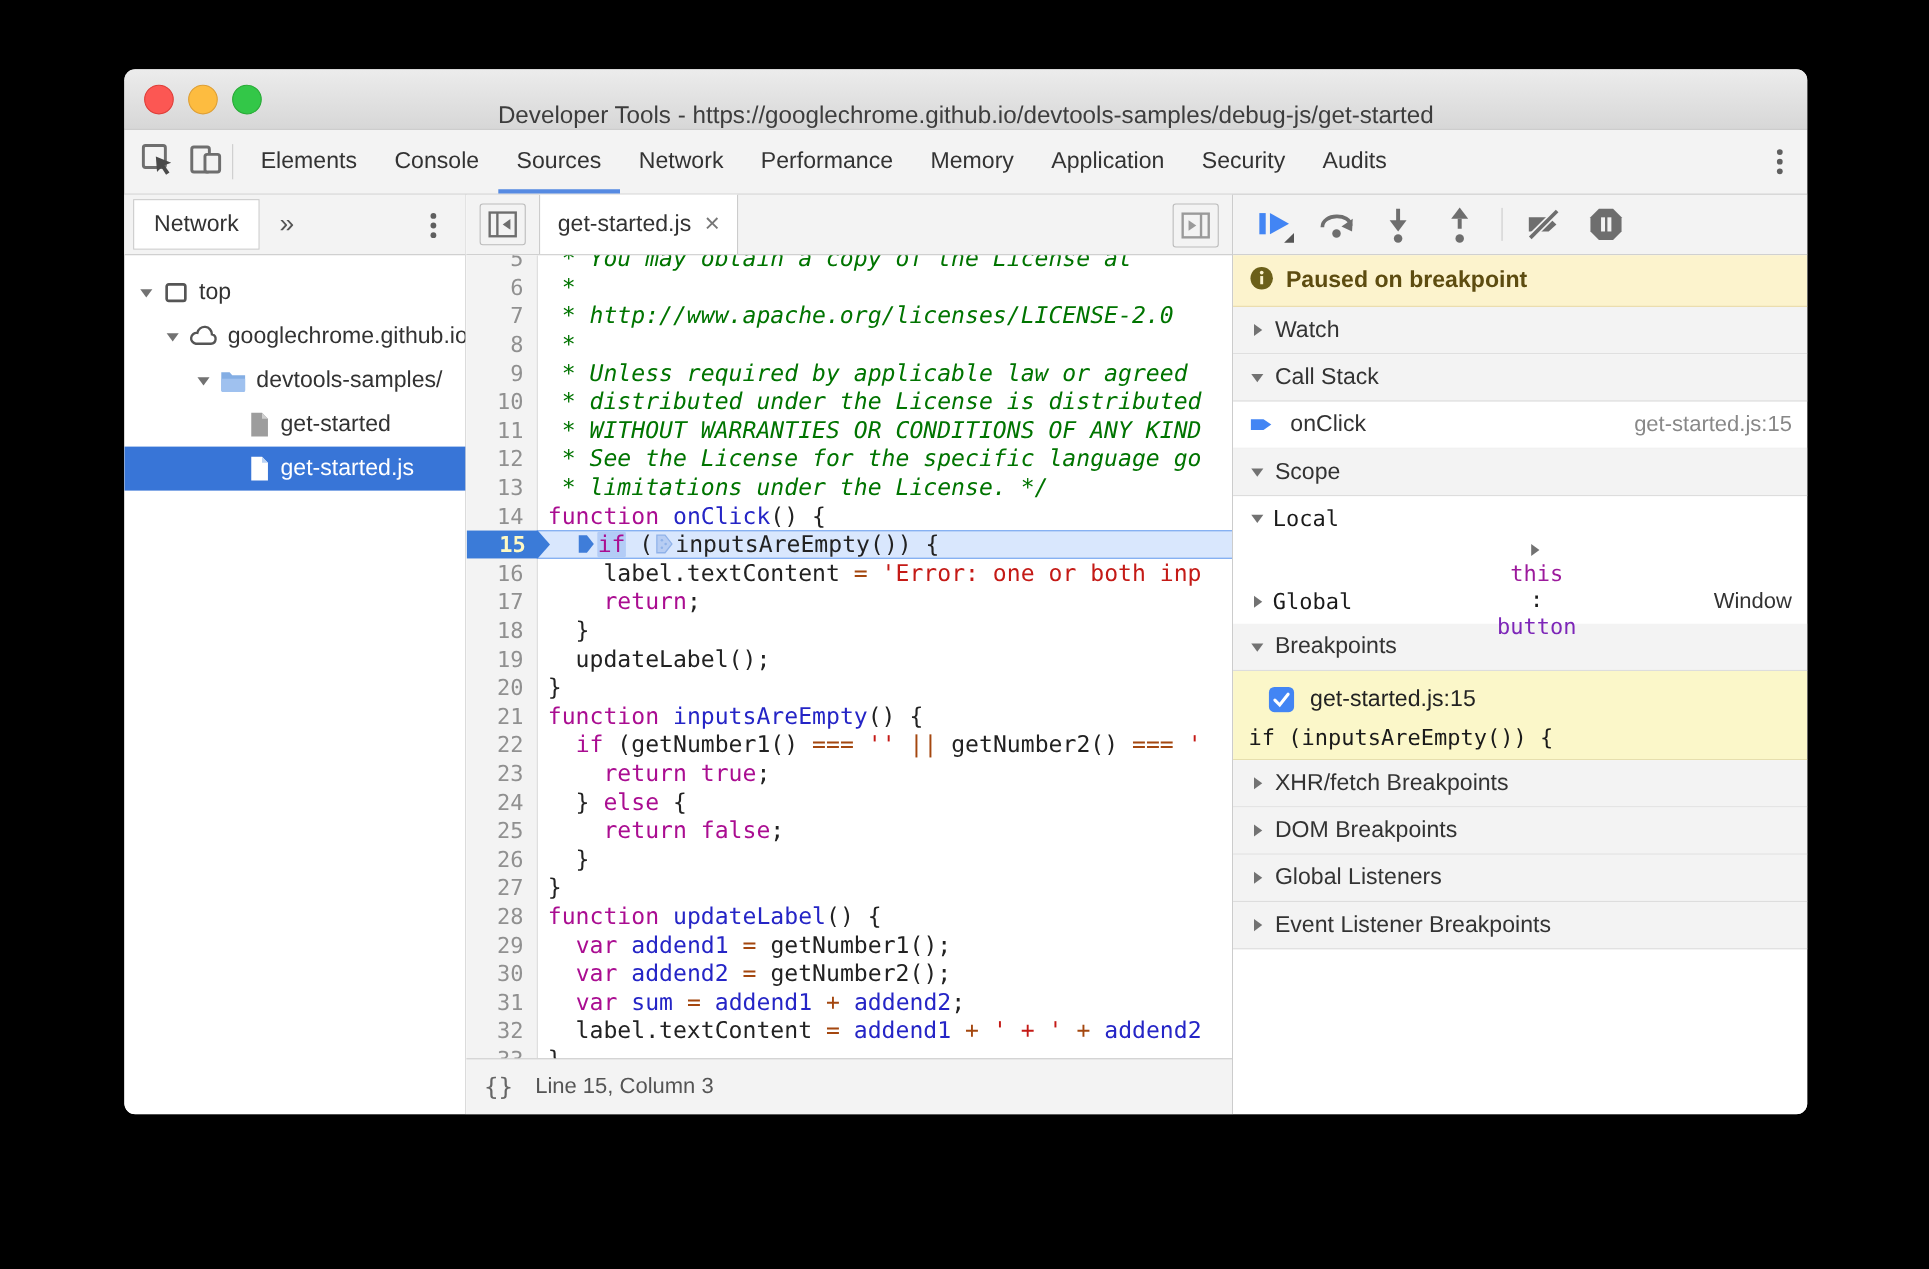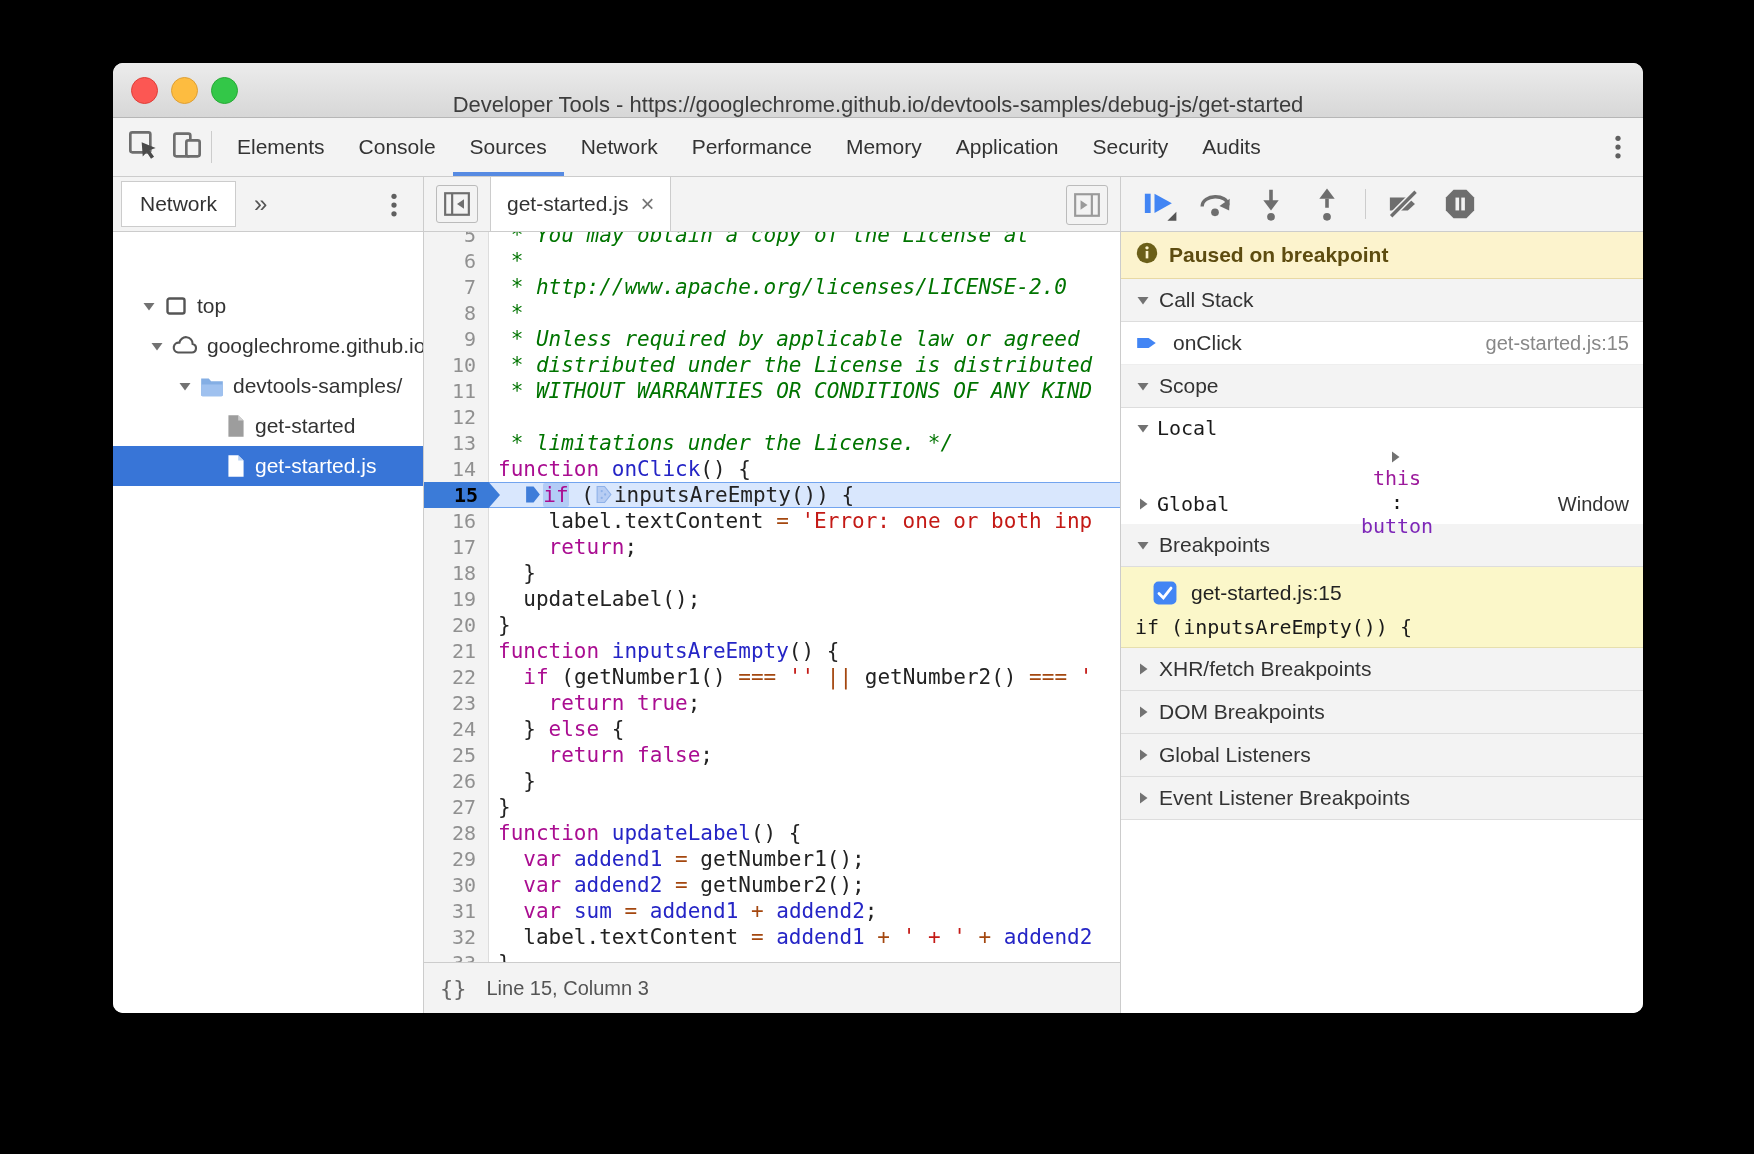--- a/index.html
+++ b/index.html
@@ -46,21 +46,21 @@
   .ed-tab-close{color:#777;font-size:24px;line-height:1;}
   .ed-drawer{position:absolute;right:12px;top:8px;width:40px;height:38px;border:1px solid #bbb;border-radius:3px;
     display:flex;align-items:center;justify-content:center;}
   .code-wrap{position:relative;overflow:hidden;flex:1;}
   .gutter-bg{position:absolute;left:0;top:0;bottom:0;width:64px;background:#f3f3f3;border-right:1px solid #ddd;}
   .code-scroll{position:relative;margin-top:-10px;}
   .code-line{height:26px;display:flex;position:relative;font-family:"DejaVu Sans Mono",monospace;font-size:21px;line-height:26px;white-space:pre;}
   .code-line.cur::before{content:'';position:absolute;left:64px;right:0;top:0;bottom:0;background:#d9e7fd;
     border-top:1px solid #72a4ef;border-bottom:1px solid #72a4ef;box-sizing:border-box;}
   .ln{width:64px;flex:none;text-align:right;padding-right:12px;box-sizing:border-box;color:#909090;font-size:20px;position:relative;z-index:2;}
-  .ln.cur-ln{width:76px;margin-right:-12px;background:#3b7bd8;color:#000000;font-weight:bold;
+  .ln.cur-ln{width:76px;margin-right:-12px;background:#3b7bd8;color:#fef9c3;font-weight:bold;
     clip-path:polygon(0 0,85% 0,100% 50%,85% 100%,0 100%);padding-right:22px;}
   .lt{position:relative;z-index:1;padding-left:10px;color:#222;}
   .tk-com{color:#007400;font-style:italic;}
   .tk-kw{color:#aa0d91;}
   .tk-kwhl{color:#aa0d91;background:#b3ccf6;border-radius:2px;}
   .tk-def{color:#2525c6;}
   .tk-str{color:#c41a16;}
   .tk-op{color:#a4470f;}
   .tk-atom{color:#aa0d91;}
   .tk-pl{color:#222;}
@@ -144,21 +144,21 @@
           <span>Network</span>
         </div>
         <div class="lp-more">»</div>
         <div class="lp-menu" id="lp-menu"><svg width="26" height="30" viewBox="0 0 18 24">
               <circle cx="9" cy="5" r="2.1" fill="#5f5f5f"></circle>
               <circle cx="9" cy="12" r="2.1" fill="#5f5f5f"></circle>
               <circle cx="9" cy="19" r="2.1" fill="#5f5f5f"></circle>
             </svg></div>
       </div>
       <div class="tree" id="file-tree">
-          <div class="tree-row" style="padding-left: 26px; margin-top: 40px;">
+          <div class="tree-row" style="padding-left: 10px;">
             <span class="tw">
               <svg width="18" height="18" viewBox="0 0 18 18">
                 <path d="M3.5 6 L14.5 6 L9 13.5 Z" fill="#727272"></path>
               </svg>
             </span>
             <span class="ti" style="display: inline-flex;">
               <svg width="26" height="24" viewBox="0 0 24 24">
                 <rect x="3.5" y="4.5" width="17" height="15" rx="2" fill="none" stroke="#555" stroke-width="2.4"></rect>
               </svg>
             </span>
@@ -238,21 +238,21 @@
       <div class="code-wrap">
         <div class="gutter-bg"></div>
         <div class="code-scroll" id="code-scroll">
             <div class="code-line"><span class="ln">5</span><span class="lt"><span class="tk-com"> * You may obtain a copy of the License at</span></span></div>
             <div class="code-line"><span class="ln">6</span><span class="lt"><span class="tk-com"> *</span></span></div>
             <div class="code-line"><span class="ln">7</span><span class="lt"><span class="tk-com"> * http://www.apache.org/licenses/LICENSE-2.0</span></span></div>
             <div class="code-line"><span class="ln">8</span><span class="lt"><span class="tk-com"> *</span></span></div>
             <div class="code-line"><span class="ln">9</span><span class="lt"><span class="tk-com"> * Unless required by applicable law or agreed</span></span></div>
             <div class="code-line"><span class="ln">10</span><span class="lt"><span class="tk-com"> * distributed under the License is distributed</span></span></div>
             <div class="code-line"><span class="ln">11</span><span class="lt"><span class="tk-com"> * WITHOUT WARRANTIES OR CONDITIONS OF ANY KIND</span></span></div>
-            <div class="code-line"><span class="ln">12</span></div>
+            <div class="code-line"><span class="ln">12</span><span class="lt"><span class="tk-com"> * See the License for the specific language go</span></span></div>
             <div class="code-line"><span class="ln">13</span><span class="lt"><span class="tk-com"> * limitations under the License. */</span></span></div>
             <div class="code-line"><span class="ln">14</span><span class="lt"><span class="tk-kw">function</span><span class="tk-pl"> </span><span class="tk-def">onClick</span><span class="tk-pl">() {</span></span></div>
             <div class="code-line cur"><span class="ln cur-ln">15</span><span class="lt"><span class="tk-pl">  </span><span class="marker" style="display: inline-flex;"><svg width="16" height="19" viewBox="0 0 14 16">
                     <path d="M1 1 h6.5 l5.5 7 -5.5 7 H1 Z" fill="#3f7dd9"></path>
                   </svg></span><span class="tk-kwhl">if</span><span class="tk-pl"> (</span><span class="marker" style="display: inline-flex;"><svg width="16" height="19" viewBox="0 0 14 16">
                     <path d="M1 1 h6.5 l5.5 7 -5.5 7 H1 Z" fill="#b7cdf3" stroke="#8fb2e9" stroke-width="1"></path>
                     <circle cx="5" cy="5" r="1" fill="#8fb2e9"></circle>
                     <circle cx="8" cy="8" r="1" fill="#8fb2e9"></circle>
                     <circle cx="5" cy="11" r="1" fill="#8fb2e9"></circle>
                   </svg></span><span class="tk-pl">inputsAreEmpty()) {</span></span></div>
@@ -345,20 +345,28 @@
               <circle cx="10" cy="10" r="8.5" fill="#6b5f19"></circle>
               <rect x="8.9" y="8.3" width="2.2" height="6.2" fill="#fcf3cd"></rect>
               <circle cx="10" cy="5.7" r="1.4" fill="#fcf3cd"></circle>
             </svg></span>
         <span class="banner-text">Paused on breakpoint</span>
       </div>
       <div id="rp-sections">
           <div class="sec-h">
             <span class="tw">
               <svg width="18" height="18" viewBox="0 0 18 18">
+                <path d="M6 3.5 L13.5 9 L6 14.5 Z" fill="#727272"></path>
+              </svg>
+            </span>
+            <span>Watch</span>
+          </div>
+          <div class="sec-h">
+            <span class="tw">
+              <svg width="18" height="18" viewBox="0 0 18 18">
                 <path d="M3.5 6 L14.5 6 L9 13.5 Z" fill="#727272"></path>
               </svg>
             </span>
             <span>Call Stack</span>
           </div>
           <div class="cs-row">
             <span class="cs-ico" style="display: inline-flex;">
               <svg width="24" height="20" viewBox="0 0 22 18">
                 <path d="M2 4.5 h10.5 l6.5 4.5 -6.5 4.5 H2 Z" fill="#4285f4"></path>
               </svg>

